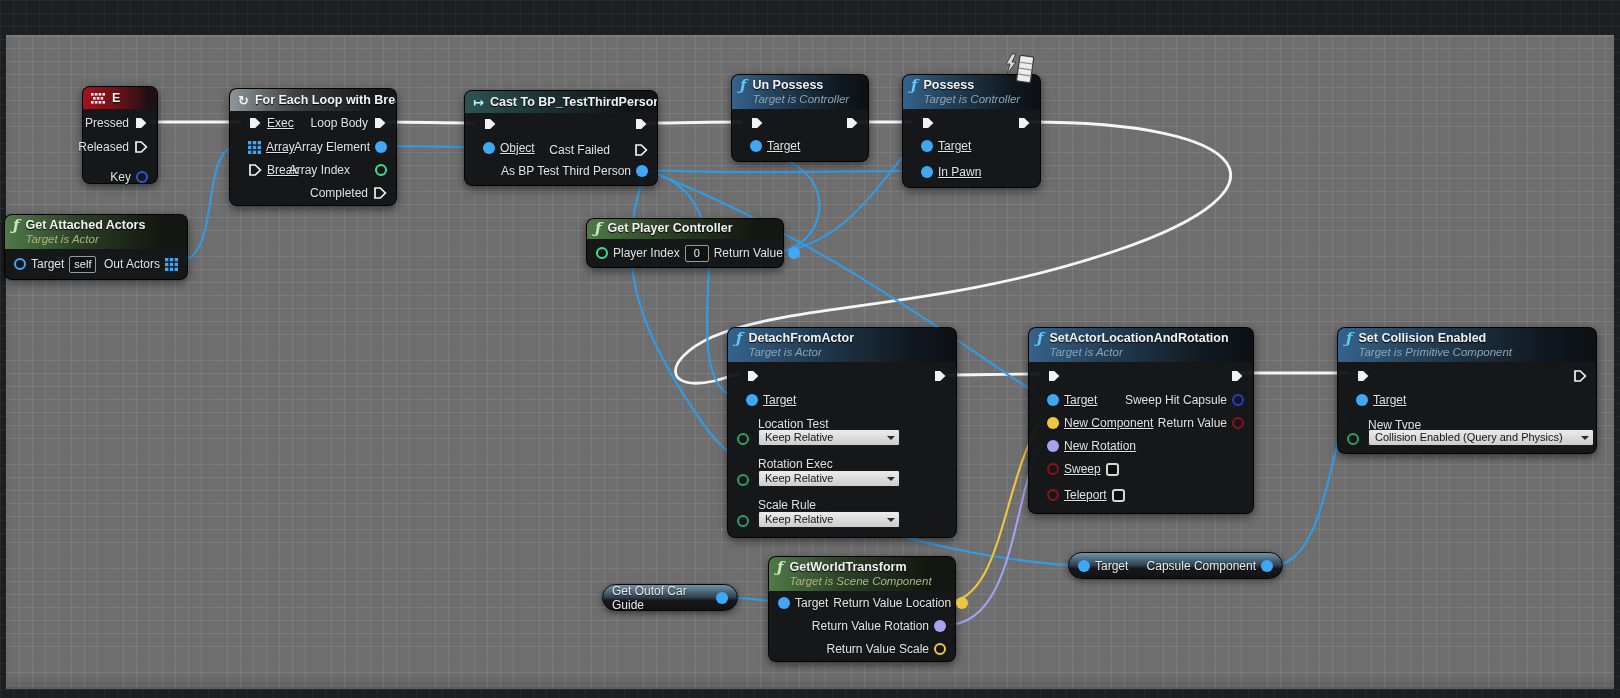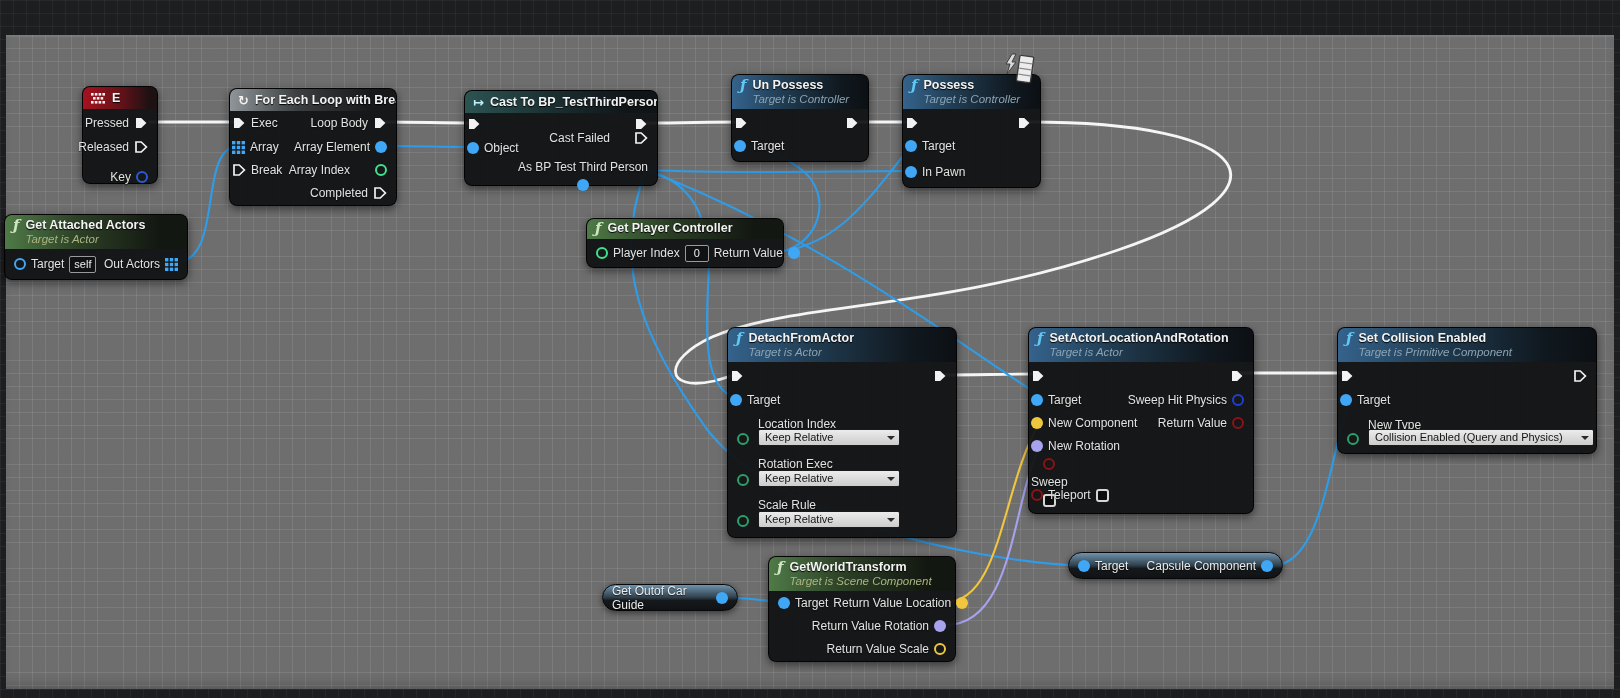--- a/index.html
+++ b/index.html
@@ -45,21 +45,21 @@
   .h-green .s{color:#aab580;}
   .h-red{background:linear-gradient(90deg,#a5121f 0%,#6e1219 45%,#1d1113 90%);}
   .h-gray{background:linear-gradient(90deg,#8f9599 0%,#3c4042 40%,#17181a 85%);}
   .h-teal{background:linear-gradient(90deg,#2c5352 0%,#1b2f31 45%,#101518 85%);}
   .fico{font-family:"DejaVu Serif",serif;font-style:italic;font-weight:bold;font-size:15px;line-height:15px;flex:none;}
   .fico.blue{color:#5fc8f5;} .fico.green{color:#cfe6c2;}
   .cico{color:#bfeffb;font-weight:bold;font-size:13px;line-height:15px;flex:none;}
   .lico{color:#f2f2f2;font-weight:bold;font-size:13px;line-height:15px;flex:none;}
   .row{position:absolute;height:22px;display:flex;align-items:center;gap:5px;
     font-size:12px;white-space:nowrap;}
-  .row.l{left:2px;} .row.r{right:9px;}
+  .row.l{left:18px;text-decoration:underline;} .row.r{right:9px;}
   .row.full{left:9px;right:9px;justify-content:space-between;}
   .grp{display:flex;align-items:center;gap:5px;}
   .lbl{text-shadow:0 1px 1px rgba(0,0,0,.6);}
   .lab{position:absolute;left:30px;height:16px;font-size:12px;line-height:16px;text-shadow:0 1px 1px rgba(0,0,0,.6);}
   .dp{width:12px;height:12px;border-radius:50%;box-sizing:border-box;flex:none;}
   .dp.h{background:transparent !important;border:2.5px solid;}
   .dpa{position:absolute;left:9px;}
   .xp{flex:none;}
   .xf path{fill:#f2f2f2;} .xh path{fill:none;stroke:#f2f2f2;stroke-width:1.7px;}
   .gp rect{fill:#3fa7f5;}
@@ -208,27 +208,27 @@
       </div>
     <div class="row l" style="top:46px;">
         <span class="dp" style="background:#3fa7f5;"></span>
         <span class="lbl">Object</span>
       </div>
     <div class="row r" style="top:22px;">
         <svg class="xp xf" width="14" height="14" viewBox="0 0 14 14">
           <path d="M2 2h5.2L12.4 7 7.2 12H2z"></path>
         </svg>
       </div>
-    <div class="row r" style="top:36px;gap:24px;">
+    <div class="row r" style="top:48px;gap:24px;">
         <span class="lbl">Cast Failed</span>
         <svg class="xp xh" width="14" height="14" viewBox="0 0 14 14">
           <path d="M2 2h5.2L12.4 7 7.2 12H2z"></path>
         </svg>
       </div>
-    <div class="row r" style="top:69px;flex-direction:column;">
+    <div class="row r" style="top:69px;">
         <span class="lbl">As BP Test Third Person</span>
         <span class="dp" style="background:#3fa7f5;"></span>
       </div>
   </div>
 
   <div class="node" style="left:731px;top:74px;width:136px;height:86px;">
     <div class="hdr h-blue" style="height:34px;">
       <span class="fico blue">ƒ</span>
       <div>
           <div class="t">Un Possess</div>
@@ -352,21 +352,21 @@
       </div>
     <div class="row r" style="top:37px;">
         <svg class="xp xf" width="14" height="14" viewBox="0 0 14 14">
           <path d="M2 2h5.2L12.4 7 7.2 12H2z"></path>
         </svg>
       </div>
     <div class="row l" style="top:61px;">
         <span class="dp" style="background:#3fa7f5;"></span>
         <span class="lbl">Target</span>
       </div>
-    <div class="lab" style="top:88px;">Location Index</div>
+    <div class="lab" style="top:88px;">Location Test</div>
     <span class="dp h dpa" style="border-color:#2aa06b;top:105px;"></span>
     <div class="dd" style="top:101px;width:142px;"><span>Keep Relative</span></div>
     <div class="lab" style="top:128px;">Rotation Exec</div>
     <span class="dp h dpa" style="border-color:#2aa06b;top:146px;"></span>
     <div class="dd" style="top:142px;width:142px;"><span>Keep Relative</span></div>
     <div class="lab" style="top:169px;">Scale Rule</div>
     <span class="dp h dpa" style="border-color:#2aa06b;top:187px;"></span>
     <div class="dd" style="top:183px;width:142px;"><span>Keep Relative</span></div>
   </div>
 
@@ -386,36 +386,36 @@
     <div class="row r" style="top:37px;">
         <svg class="xp xf" width="14" height="14" viewBox="0 0 14 14">
           <path d="M2 2h5.2L12.4 7 7.2 12H2z"></path>
         </svg>
       </div>
     <div class="row l" style="top:61px;">
         <span class="dp" style="background:#3fa7f5;"></span>
         <span class="lbl">Target</span>
       </div>
     <div class="row r" style="top:61px;">
-        <span class="lbl">Sweep Hit Physics</span>
+        <span class="lbl">Sweep Hit Capsule</span>
         <span class="dp h" style="border-color:#1f3fd0;"></span>
       </div>
     <div class="row l" style="top:84px;">
         <span class="dp" style="background:#f0c63e;"></span>
         <span class="lbl">New Component</span>
       </div>
     <div class="row r" style="top:84px;">
         <span class="lbl">Return Value</span>
         <span class="dp h" style="border-color:#8c1218;"></span>
       </div>
     <div class="row l" style="top:107px;">
         <span class="dp" style="background:#a6a2ed;"></span>
         <span class="lbl">New Rotation</span>
       </div>
-    <div class="row l" style="top:130px;flex-direction:column;">
+    <div class="row l" style="top:130px;">
         <span class="dp h" style="border-color:#8c1218;"></span>
         <span class="lbl">Sweep</span>
         <span class="chk"></span>
       </div>
     <div class="row l" style="top:156px;">
         <span class="dp h" style="border-color:#8c1218;"></span>
         <span class="lbl">Teleport</span>
         <span class="chk"></span>
       </div>
   </div>

